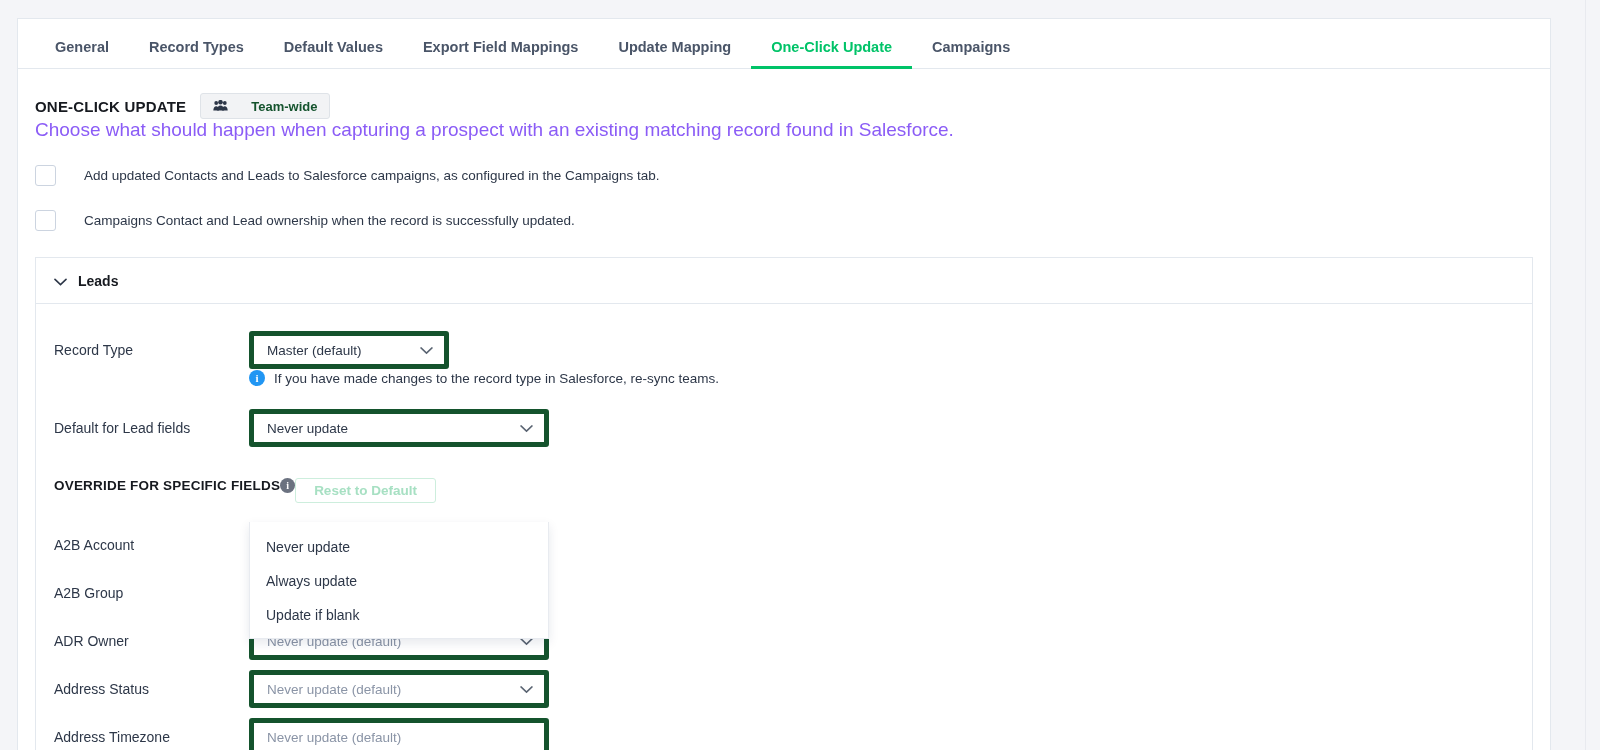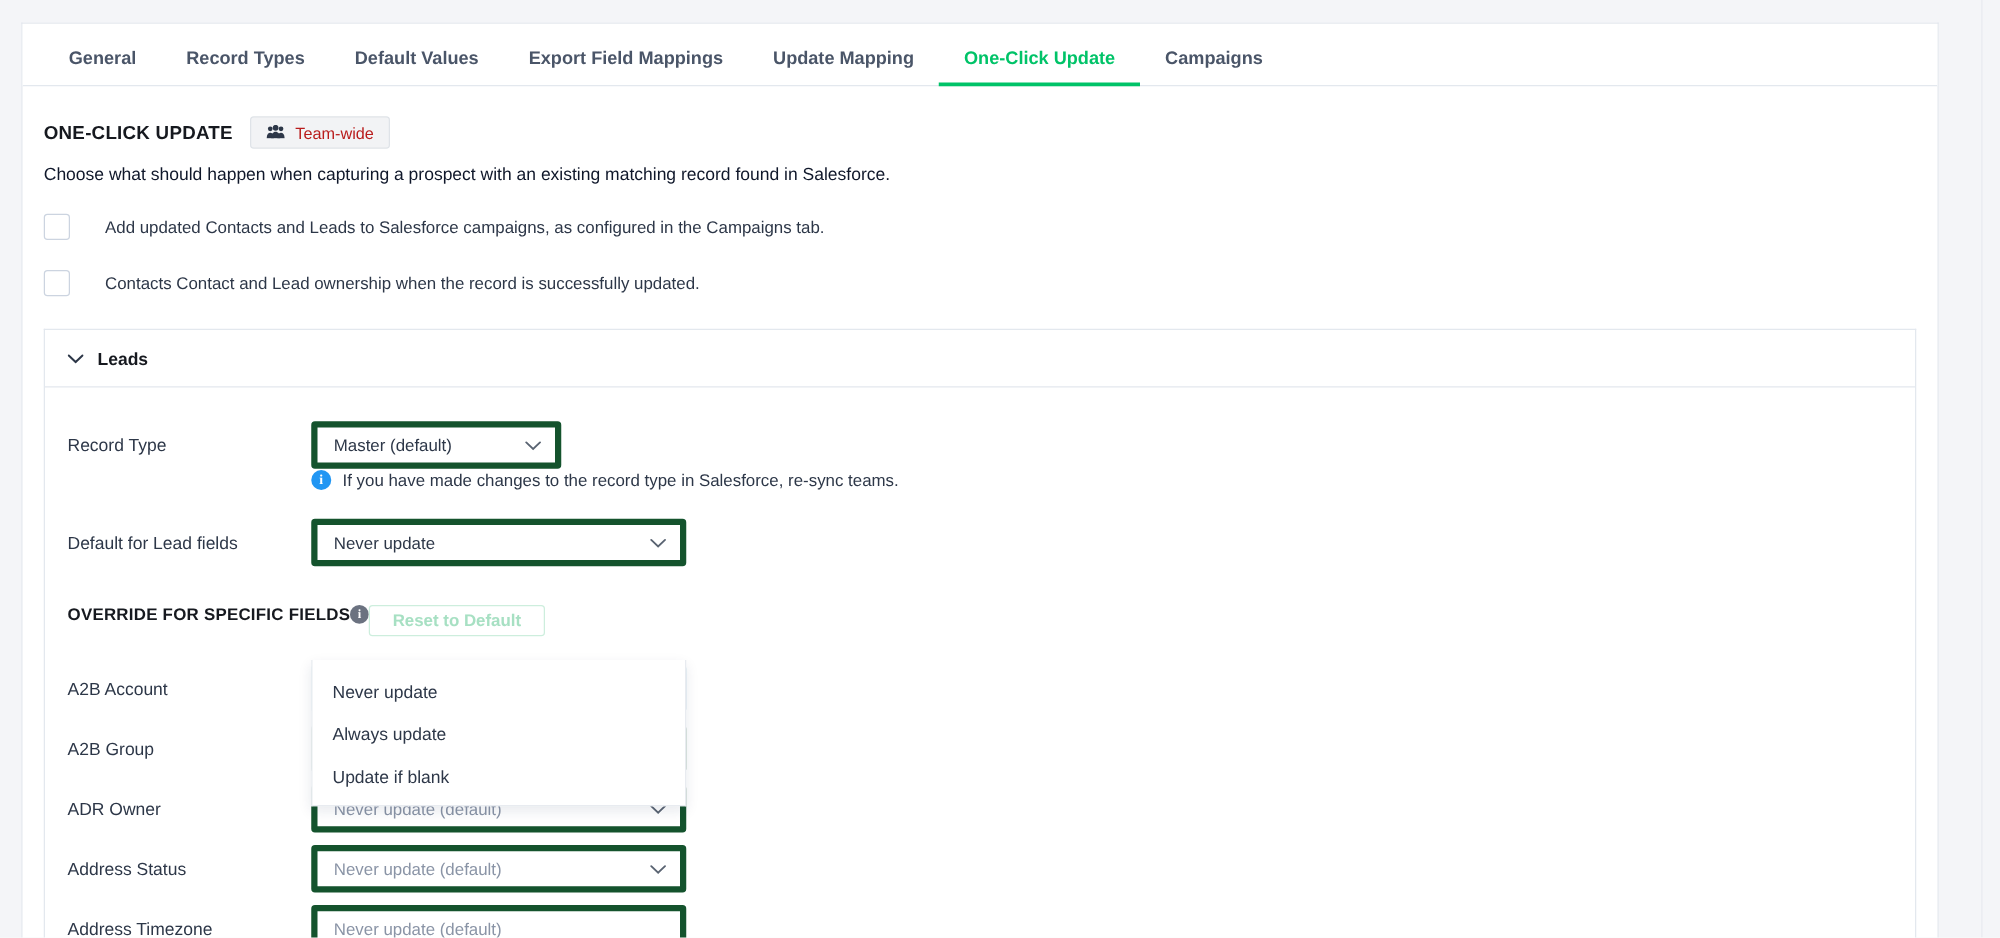--- a/index.html
+++ b/index.html
@@ -62,35 +62,35 @@
   }
   .section-title {
     font-size: 15px;
     font-weight: bold;
     color: #16191f;
     letter-spacing: 0.2px;
   }
   .badge {
     display: inline-flex;
     align-items: center;
-    gap: 8px;
+    gap: 23px;
     height: 26px;
     padding: 0 12px;
     background: #f2f3f5;
     border: 1px solid #dfe3e8;
     border-radius: 3px;
     font-size: 13px;
-    font-weight: normal;
-    color: #b91c1c;
+    font-weight: bold;
+    color: #14532d;
     cursor: pointer;
   }
   .subtitle {
-    margin-top: 12px;
-    font-size: 14px;
-    color: #0f172a;
+    margin-top: 0;
+    font-size: 19px;
+    color: #8b5cf6;
   }
   
   .chk-row {
     display: flex;
     align-items: center;
     gap: 28px;
     margin-top: 24px;
   }
   .chk-row:first-of-type { margin-top: 26px; }
   .chk {
@@ -293,21 +293,21 @@
 
       <div class="subtitle">Choose what should happen when capturing a prospect with an existing matching record found in Salesforce.</div>
 
       <div class="chk-row">
         <div class="chk"></div>
         <div class="chk-label">Add updated Contacts and Leads to Salesforce campaigns, as configured in the Campaigns tab.</div>
       </div>
 
       <div class="chk-row">
         <div class="chk"></div>
-        <div class="chk-label">Contacts Contact and Lead ownership when the record is successfully updated.</div>
+        <div class="chk-label">Campaigns Contact and Lead ownership when the record is successfully updated.</div>
       </div>
 
       <div class="panel">
 
         <div class="panel-head">
           <span class="chevron">
             <svg width="13" height="8" viewBox="0 0 13 8">
                 <path d="M1 1.4 L6.5 6.6 L12 1.4" stroke="#2d3748" stroke-width="1.6" fill="none" stroke-linecap="round"></path>
               </svg>
           </span>

